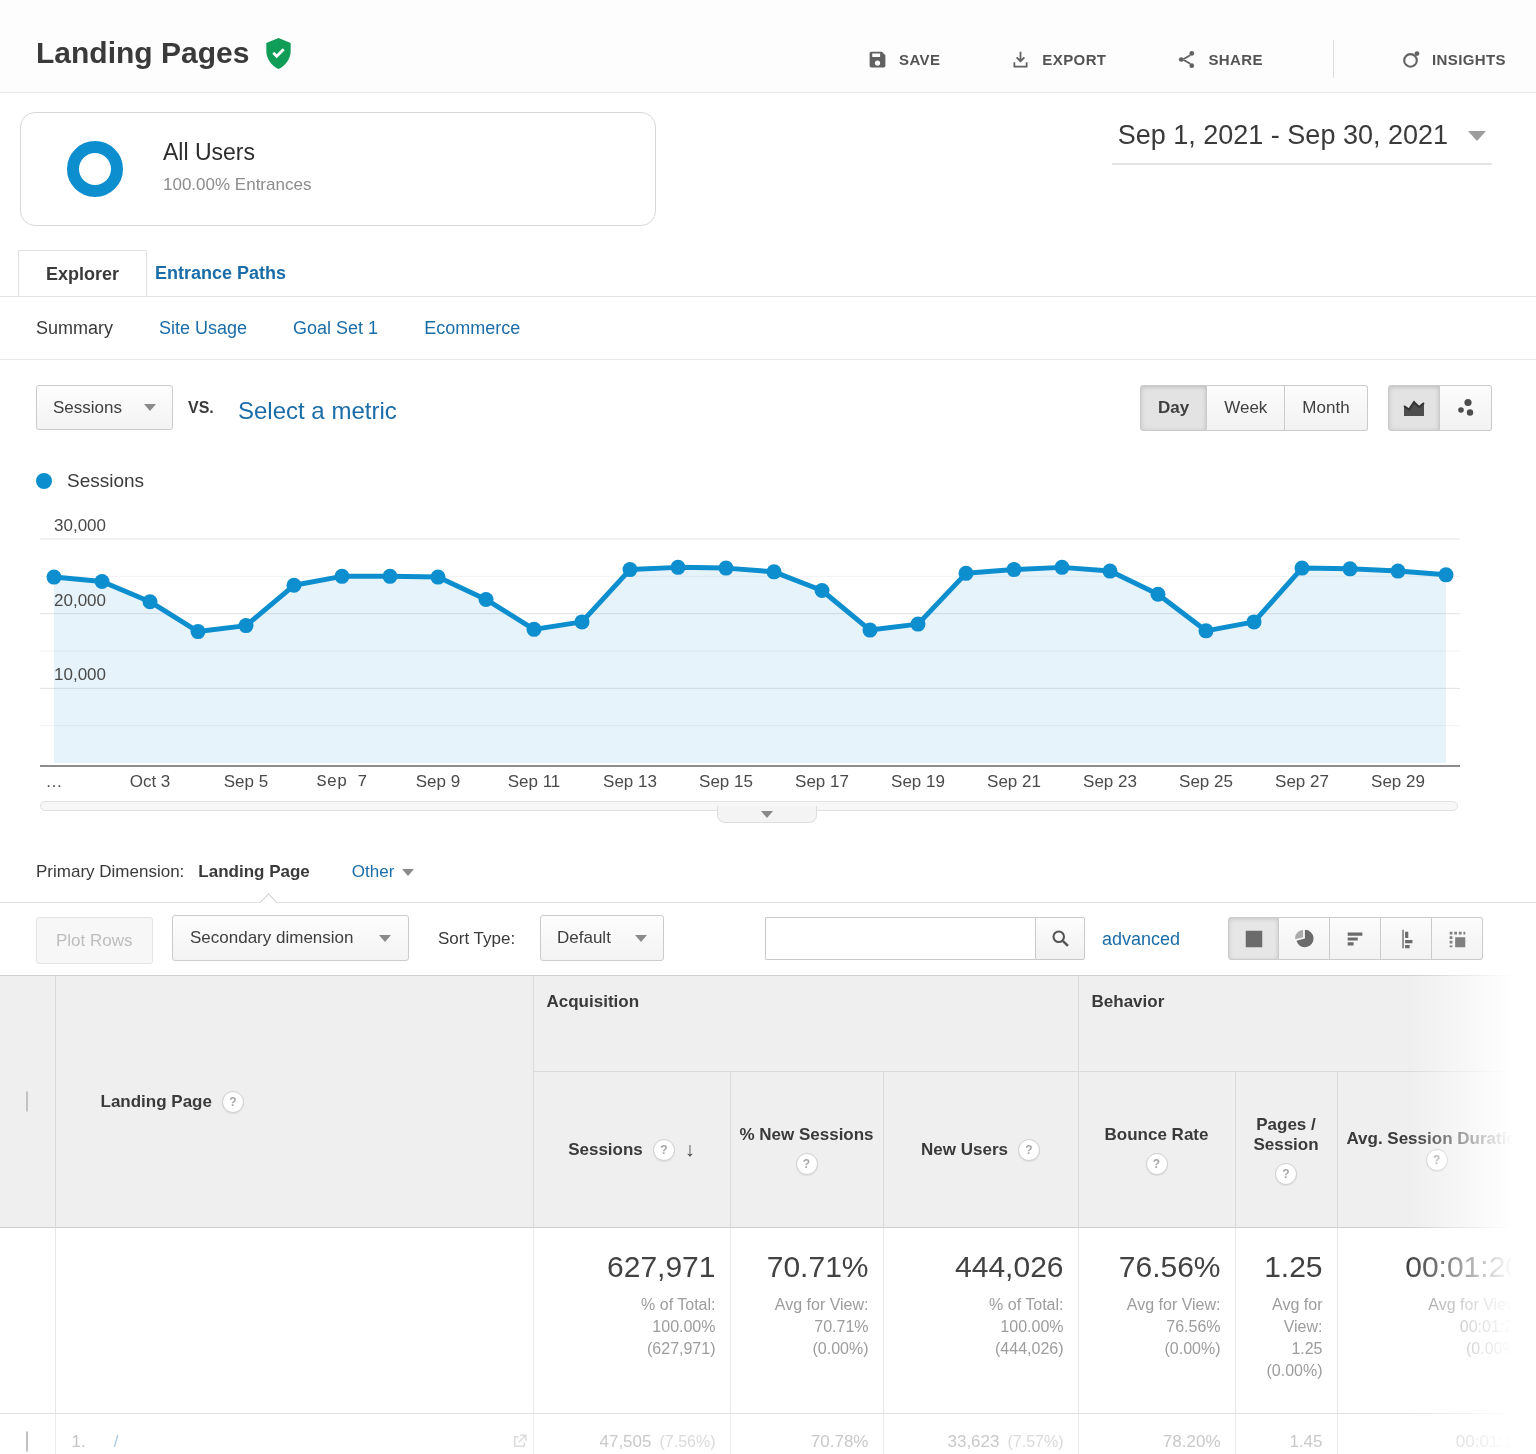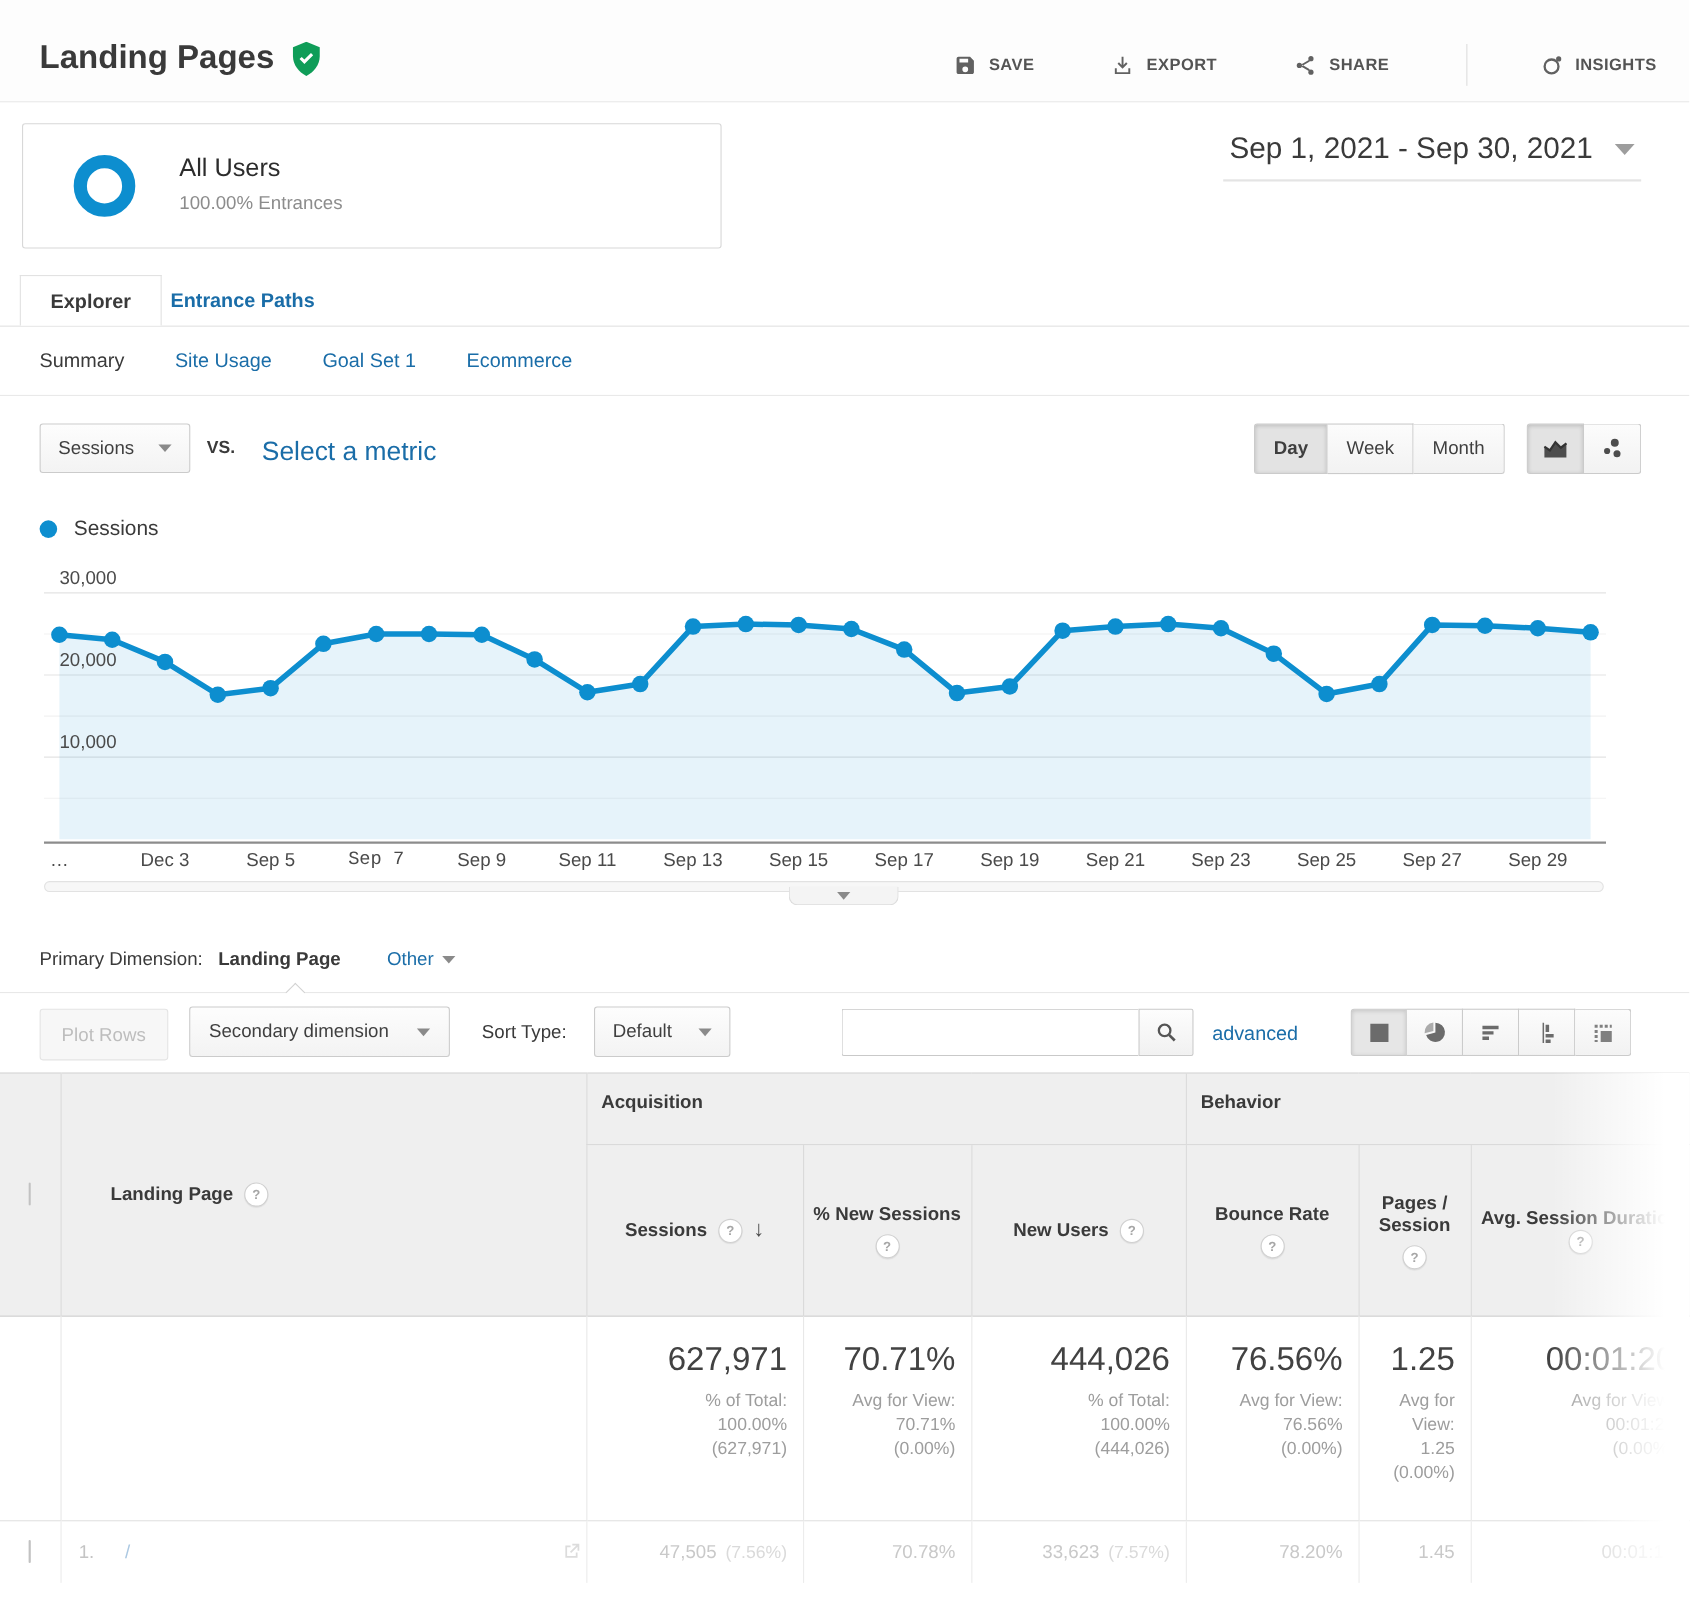--- a/index.html
+++ b/index.html
@@ -7,21 +7,21 @@
        font-family:"Liberation Sans","DejaVu Sans",sans-serif;color:#3c3c3c;}
   
   .ga-header{position:absolute;top:0;left:0;width:1536px;height:92px;background:#fdfdfd;border-bottom:1px solid #e9e9e9;}
   .page-title{position:absolute;left:36px;top:36px;font-size:30px;font-weight:bold;color:#3a3a3a;display:flex;align-items:center;gap:16px;}
   .shield{width:27px;height:31px;display:inline-block;}
   .actions{position:absolute;right:30px;top:40px;display:flex;align-items:center;gap:28px;}
   .action{display:flex;align-items:center;gap:11px;margin-left:42px;font-size:15px;font-weight:bold;color:#545454;letter-spacing:.4px;cursor:pointer;}
   .action svg{width:21px;height:21px;fill:#616161;}
   .action-divider{width:1px;height:38px;background:#ddd;margin-left:42px;}
   
-  .segment-card{position:absolute;left:20px;top:112px;width:634px;height:112px;border:1px solid #d8d8d8;border-radius:3px;background:#fff;}
+  .segment-card{position:absolute;left:20px;top:112px;width:634px;height:112px;border:1px solid #d8d8d8;border-radius:15px;background:#fff;}
   .donut{position:absolute;left:46px;top:28px;width:56px;height:56px;border-radius:50%;border:12px solid #0d8ecf;box-sizing:border-box;background:#fff;}
   .segment-name{position:absolute;left:142px;top:26px;font-size:23px;color:#2c2c2c;}
   .segment-detail{position:absolute;left:142px;top:62px;font-size:17px;color:#8c8c8c;}
   .date-range{position:absolute;right:44px;top:116px;display:flex;align-items:center;gap:20px;font-size:27px;color:#3a3a3a;padding:4px 6px 12px 6px;border-bottom:2px solid #e4e4e4;cursor:pointer;}
   .caret-down{width:0;height:0;border-left:9px solid transparent;border-right:9px solid transparent;border-top:10px solid #9d9d9d;display:inline-block;}
   .caret-sm{width:0;height:0;border-left:6px solid transparent;border-right:6px solid transparent;border-top:7px solid #8a8a8a;display:inline-block;}
   
   .tab-row{position:absolute;top:250px;left:0;width:1536px;height:46px;border-bottom:1px solid #e2e2e2;}
   .tab-active{position:absolute;left:18px;top:0;height:46px;line-height:46px;padding:0 27px;background:#fff;border:1px solid #e2e2e2;border-bottom:none;font-size:18px;font-weight:bold;color:#3a3a3a;z-index:2;box-sizing:border-box;}
   .tab-link{position:absolute;left:155px;top:0;line-height:46px;font-size:18px;font-weight:bold;color:#1a6da8;cursor:pointer;}
@@ -75,21 +75,21 @@
   .view-btn{width:51px;height:43px;border:1px solid #cbcbcb;background:linear-gradient(#fcfcfc,#f2f2f2);display:flex;align-items:center;justify-content:center;cursor:pointer;box-sizing:border-box;}
   .view-btn + .view-btn{border-left:none;}
   .view-btn:first-child{border-radius:3px 0 0 3px;}
   .view-btn:last-child{border-radius:0 3px 3px 0;}
   .view-active{background:#e6e6e6;box-shadow:inset 0 1px 4px rgba(0,0,0,.15);}
   .view-btn svg{width:22px;height:22px;fill:#6b6b6b;}
   
   .data-table{position:absolute;top:975px;left:0;width:1536px;border-collapse:collapse;table-layout:fixed;}
   .data-table th,.data-table td{box-sizing:border-box;}
   thead th{background:#efefef;font-size:17px;font-weight:bold;color:#3a3a3a;}
-  .th-group{height:65px;text-align:left;vertical-align:top;padding:16px 0 0 13px;border-left:1px solid #dadada;border-bottom:1px solid #dadada;border-top:1px solid #cfcfcf;}
+  .th-group{height:96px;text-align:left;vertical-align:top;padding:16px 0 0 13px;border-left:1px solid #dadada;border-bottom:1px solid #dadada;border-top:1px solid #cfcfcf;}
   .th-corner{border-top:1px solid #cfcfcf;}
   .th-landing{text-align:left;padding-left:45px;border-left:1px solid #dadada;border-top:1px solid #cfcfcf;}
   .th-col{height:156px;text-align:center;vertical-align:middle;border-left:1px solid #dadada;padding:0 8px;}
   .help{display:inline-flex;width:20px;height:20px;border-radius:50%;background:#fff;border:1px solid #d0d0d0;color:#a6a6a6;font-size:12px;font-weight:bold;align-items:center;justify-content:center;vertical-align:middle;box-shadow:0 1px 1px rgba(0,0,0,.08);}
   .sort-arrow{font-size:20px;color:#4d4d4d;font-weight:bold;}
   .hdr-flex{display:inline-flex;align-items:center;gap:10px;}
   .hdr-stack{display:flex;flex-direction:column;align-items:center;gap:8px;}
   .totals td{background:#fff;border-top:1px solid #cfcfcf;border-left:1px solid #e8e8e8;border-bottom:1px solid #e2e2e2;height:186px;vertical-align:top;text-align:right;padding:22px 14px 0 6px;}
   .totals td.first{border-left:none;}
   .tot-big{font-size:30px;color:#424242;margin-bottom:10px;white-space:nowrap;}
@@ -249,21 +249,21 @@
         <circle cx="1358" cy="61.106666666666655" r="7.5" fill="#0d8ecf"></circle>
         <circle cx="1406" cy="64.84" r="7.5" fill="#0d8ecf"></circle>
         <line x1="0" x2="1420" y1="256" y2="256" stroke="#8c8c8c" stroke-width="2"></line>
         <text x="14" y="170.33333333333334" font-size="17" fill="#4a4a4a" font-family="Liberation Sans, sans-serif">10,000</text>
         <text x="14" y="95.66666666666669" font-size="17" fill="#4a4a4a" font-family="Liberation Sans, sans-serif">20,000</text>
         <text x="14" y="21" font-size="17" fill="#4a4a4a" font-family="Liberation Sans, sans-serif">30,000</text>
       </svg>
   </div>
   <div class="x-labels" id="x-labels">
       <span class="x-tick" style="left: 14px;">…</span>
-      <span class="x-tick" style="left: 110px;">Dec 3</span>
+      <span class="x-tick" style="left: 110px;">Oct 3</span>
       <span class="x-tick" style="left: 206px;">Sep 5</span>
       <span class="x-tick" style="left: 302px; font-family: Liberation Mono, monospace;">Sep 7</span>
       <span class="x-tick" style="left: 398px;">Sep 9</span>
       <span class="x-tick" style="left: 494px;">Sep 11</span>
       <span class="x-tick" style="left: 590px;">Sep 13</span>
       <span class="x-tick" style="left: 686px;">Sep 15</span>
       <span class="x-tick" style="left: 782px;">Sep 17</span>
       <span class="x-tick" style="left: 878px;">Sep 19</span>
       <span class="x-tick" style="left: 974px;">Sep 21</span>
       <span class="x-tick" style="left: 1070px;">Sep 23</span>

